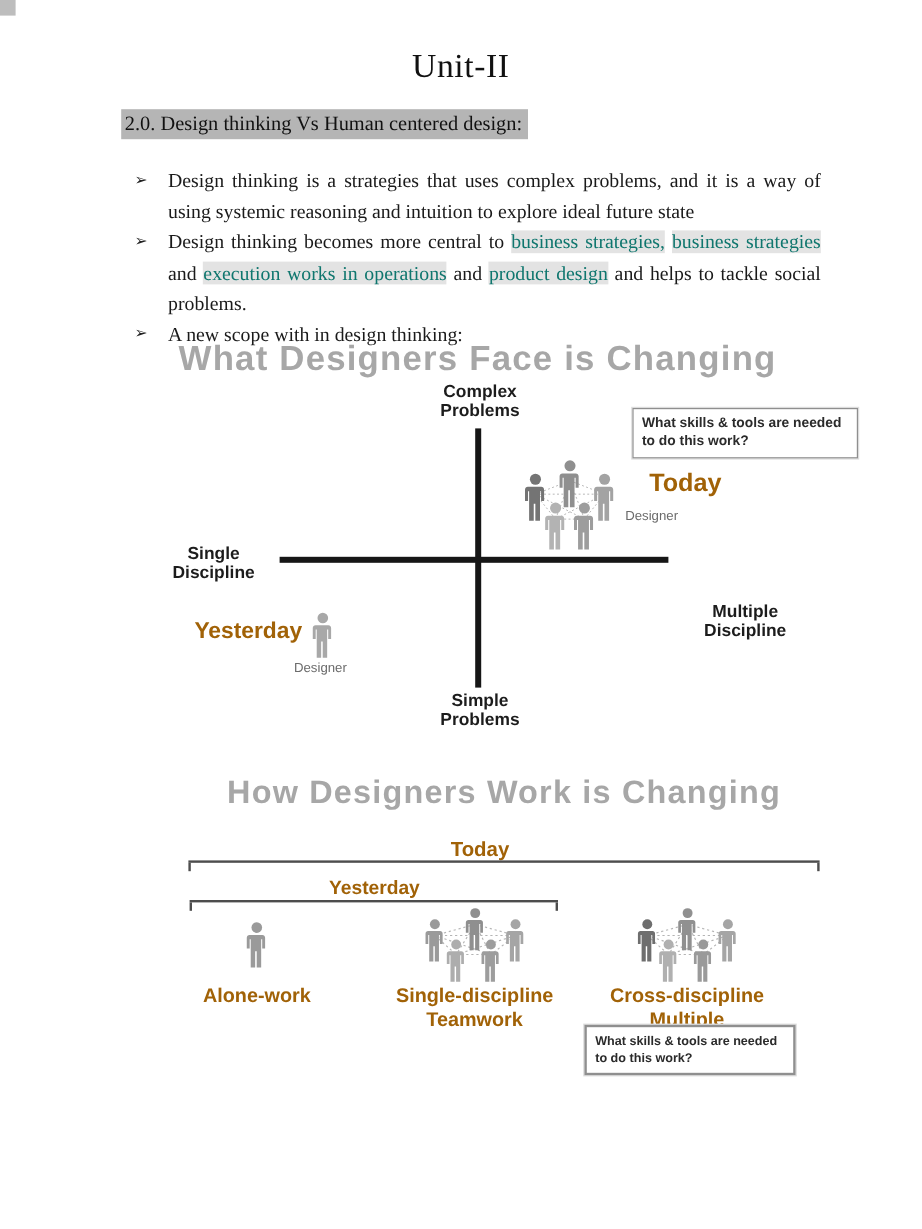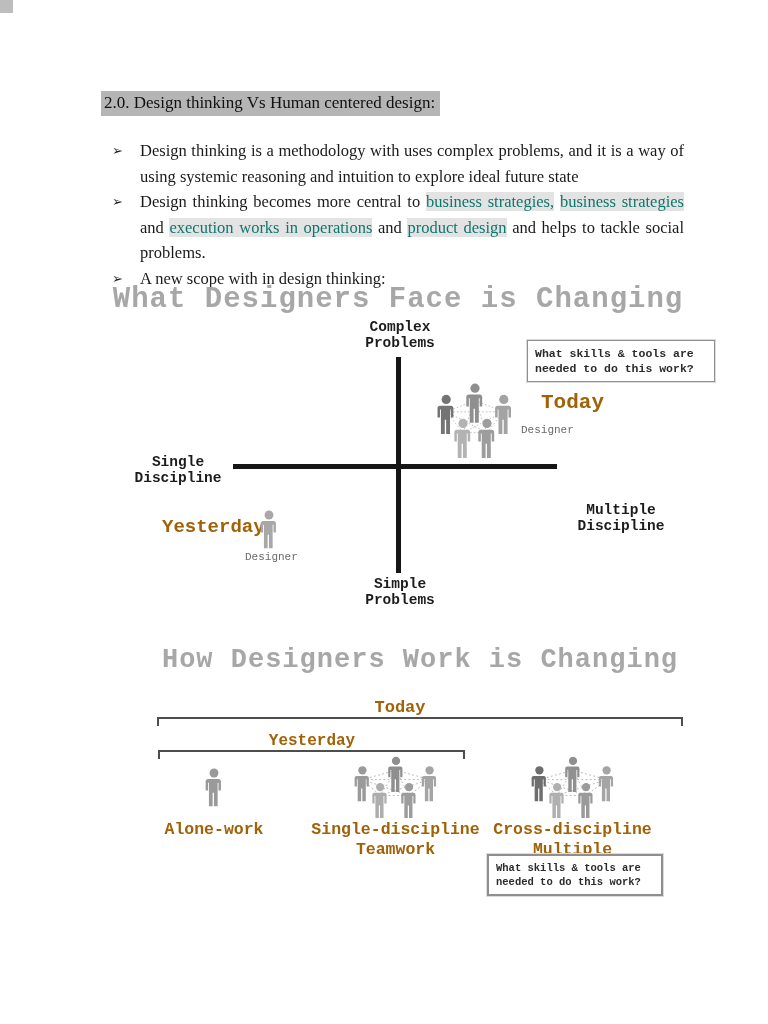--- a/index.html
+++ b/index.html
@@ -17,21 +17,21 @@
     font-size:17px;background:#b5b5b5;color:#111;padding:2px 5px 3px 3px;margin-left:15px;
   }
   .bullets{position:absolute;top:138px;left:112px;width:572px;}
   .bullet{display:flex;align-items:flex-start;}
   .bullet-marker{flex:0 0 28px;font-family:"DejaVu Sans",sans-serif;font-size:13px;line-height:25.5px;color:#222;}
   .bullet-text{flex:1;font-size:16.5px;line-height:25.5px;text-align:justify;}
   .bullet:last-child .bullet-text{text-align:left;}
   .hl{background:#e3e3e3;color:#0f766e;}
 
   
-  .dg{position:absolute;font-family:Liberation Mono, monospace;}
+  .dg{position:absolute;font-family:Liberation Sans, sans-serif;}
   .dg-title{font-weight:bold;color:#a7a7a7;text-align:center;letter-spacing:1px;}
   .axis-label{position:absolute;font-weight:bold;color:#1c1c1c;font-size:14.5px;line-height:16px;text-align:center;}
   .axis-line{position:absolute;background:#161616;}
   .callout{
     position:absolute;border:1px solid #8f8f8f;box-shadow:0 0 0 1px #dcdcdc;
     background:#fff;padding:5px 7px;font-weight:bold;color:#2b2b2b;
   }
   .big-label{position:absolute;font-weight:bold;color:#a16207;}
   .small-label{position:absolute;color:#6b6b6b;font-size:11px;}
   .person-svg{position:absolute;display:block;}
@@ -60,27 +60,28 @@
         <path d="M60 15 L24 25 M60 15 L96 25 M60 15 L43 42 M60 15 L74 42 M24 25 L96 25 M24 25 L43 42 M24 25 L74 42 M96 25 L43 42 M96 25 L74 42 M43 42 L74 42"></path>
       </g>
     </symbol>
   </defs>
 </svg>
 
 <div class="page">
 
   <div class="corner-artifact"></div>
 
+  <div class="doc-title">Unit-II</div>
 
   <div class="section-heading">2.0. Design thinking Vs Human centered design:</div>
 
   <div class="bullets">
     <div class="bullet">
       <span class="bullet-marker">➢</span>
-      <span class="bullet-text"><span>Design thinking is a methodology with uses complex problems, and it is a way of using systemic reasoning and intuition to explore ideal future state</span></span>
+      <span class="bullet-text"><span>Design thinking is a strategies that uses complex problems, and it is a way of using systemic reasoning and intuition to explore ideal future state</span></span>
     </div>
     <div class="bullet">
       <span class="bullet-marker">➢</span>
       <span class="bullet-text"><span>Design thinking becomes more central to </span><span class="hl">business strategies,</span><span> </span><span class="hl">business strategies</span><span> and </span><span class="hl">execution works in operations</span><span> and </span><span class="hl">product design</span><span> and helps to tackle social problems.</span></span>
     </div>
     <div class="bullet">
       <span class="bullet-marker">➢</span>
       <span class="bullet-text"><span>A new scope with in design thinking:</span></span>
     </div>
   </div>

